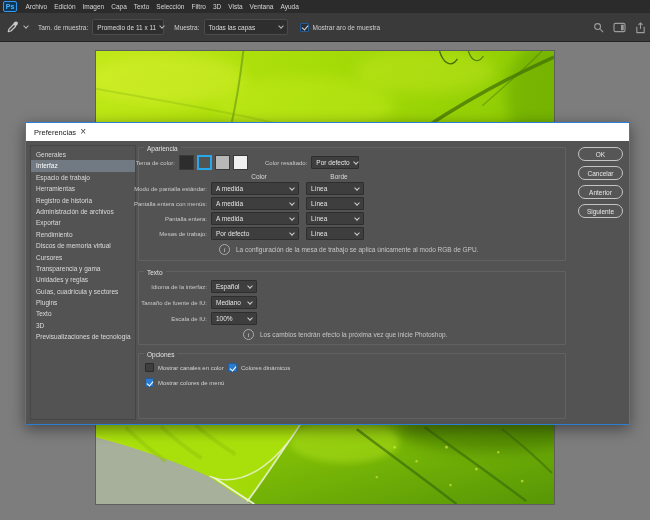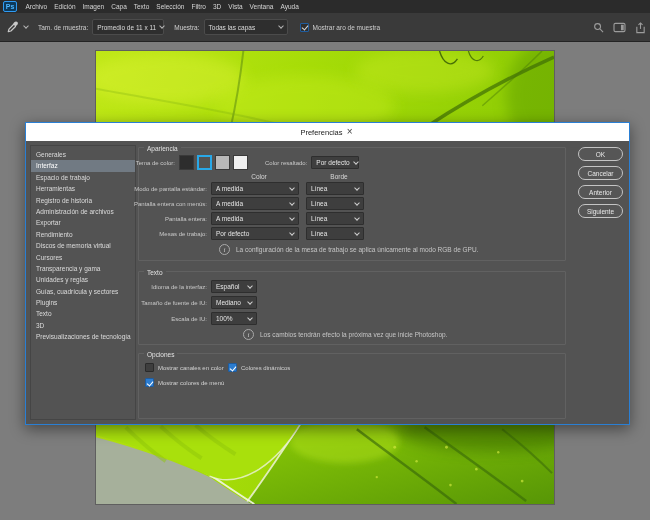--- a/index.html
+++ b/index.html
@@ -28,21 +28,21 @@
   .cb .mark { position:absolute; left:2px; top:0.5px; width:4px; height:6px; border-right:1.4px solid #fff; border-bottom:1.4px solid #fff; transform:rotate(40deg); }
   .cb.dark-check { background:#2e2e2e; }
   .cb.dark-check .mark { border-color:#d8d8d8; }
 
   
   .document { position:absolute; left:95px; top:50px; width:460px; height:455px; border:1px solid #5f5f5f; z-index:1; }
   .document svg { display:block; width:100%; height:100%; }
 
   
   .dialog { position:absolute; left:25px; top:122px; width:605px; height:303px; border:1px solid #2a7fd4; background:#535353; box-shadow:0 4px 14px rgba(0,0,0,0.45); z-index:10; }
-  .titlebar { height:18px; background:#ffffff; display:flex; align-items:center; justify-content:center; padding:0 6px 0 8px; }
+  .titlebar { height:18px; background:#ffffff; display:flex; align-items:center; justify-content:flex-start; padding:0 6px 0 8px; }
   .dlg-title { font-size:7.5px; color:#1a1a1a; }
   .close-x { font-size:10px; color:#444; width:14px; text-align:center; line-height:16px; }
   .dlg-body { position:absolute; top:18px; left:0; right:0; bottom:0; background:#535353; font-size:6.5px; color:#d2d2d2; }
 
   
   .side-list { position:absolute; left:4px; top:4px; width:106px; bottom:4px; border:1px solid #454545; padding-top:3px; overflow:hidden; }
   .side-item { height:11.4px; line-height:11.4px; font-size:6.5px; color:#dcdcdc; padding-left:5px; white-space:nowrap; }
   .side-item.selected { background:#717a83; color:#ffffff; }
 
   

